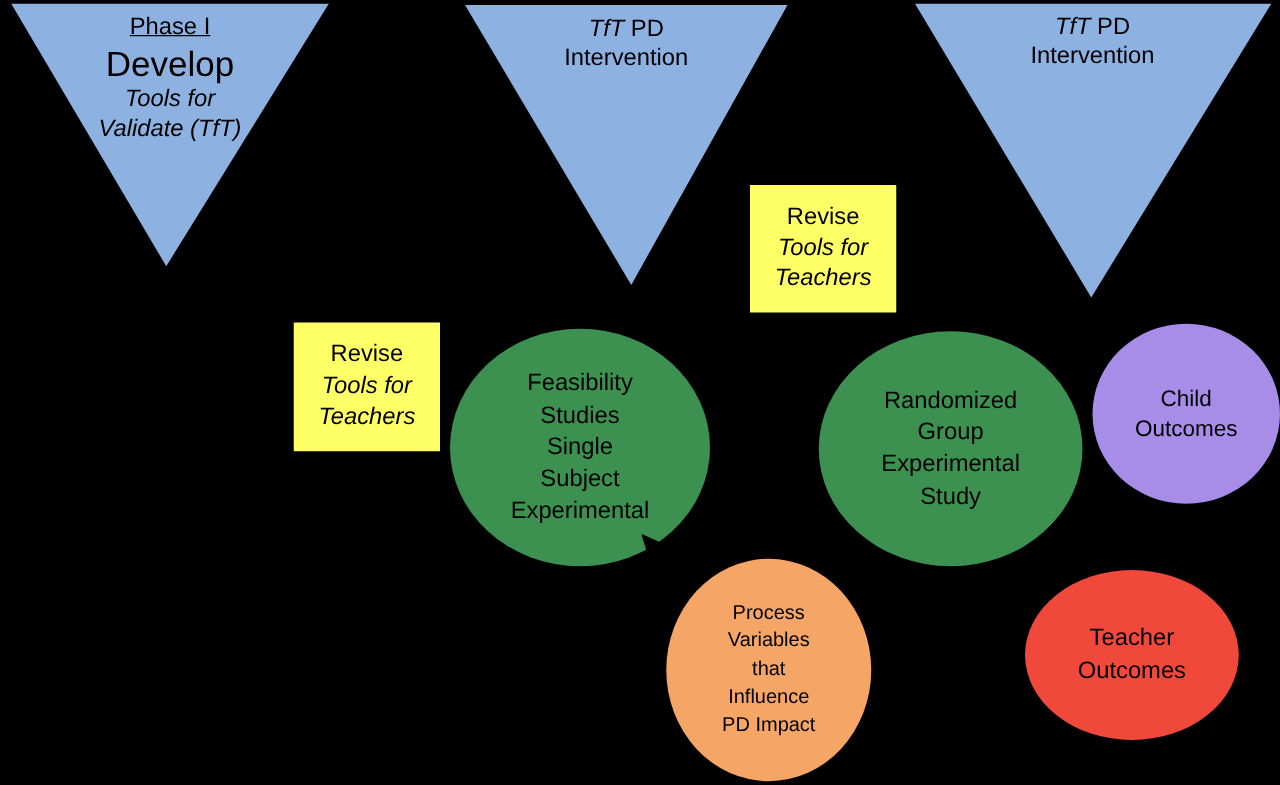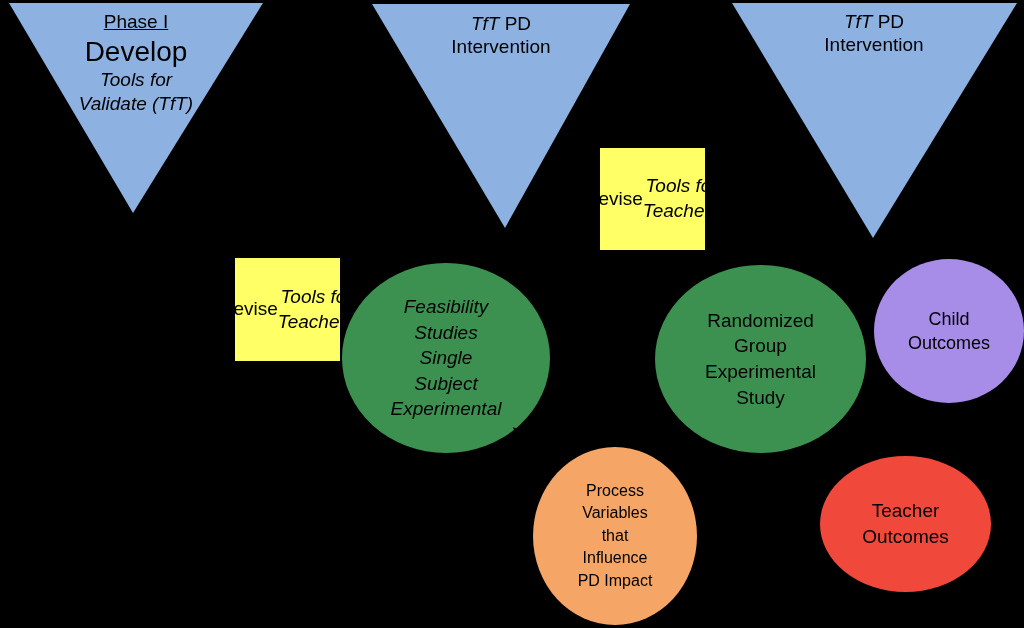--- a/index.html
+++ b/index.html
@@ -51,24 +51,24 @@
   .green  { background: #3D9150; }
   .purple { background: #A78CE8; }
   .orange { background: #F5A566; align-items: center; }
   .red    { background: #F0493C; }
   .node-text { font-size: 19px; line-height: 1.35; }
   .node-text.small  { font-size: 16px; line-height: 1.4; }
   .node-text.medium { font-size: 18px; line-height: 1.35; }
   
   .revise-box {
     position: absolute;
-    width: 105px;
+    width: 117px;
     background: #FFFF66;
     display: flex;
-    flex-direction: row;
+    flex-direction: column;
     align-items: center;
     justify-content: center;
     text-align: center;
     font-size: 19px;
     line-height: 1.3;
   }
   
   .arrow-tip {
     position: absolute;
     background: #000;
@@ -115,21 +115,21 @@
     <div>Revise</div>
     <div class="it">Tools for<br>Teachers</div>
   </div>
 
   <div class="revise-box" style="left:600px; top:148px; height:102px;">
     <div>Revise</div>
     <div class="it">Tools for<br>Teachers</div>
   </div>
 
 
-  <div class="node green" style="left:342px; top:263px; width:208px; height:190px;font-style:italic;">
+  <div class="node green" style="left:360px; top:263px; width:208px; height:190px;">
     <div class="node-text">Feasibility<br>Studies<br>Single<br>Subject<br>Experimental</div>
   </div>
 
   <div class="node green" style="left:655px; top:265px; width:211px; height:188px;">
     <div class="node-text">Randomized<br>Group<br>Experimental<br>Study</div>
   </div>
 
   <div class="node purple" style="left:874px; top:259px; width:150px; height:144px;">
     <div class="node-text medium">Child<br>Outcomes</div>
   </div>

